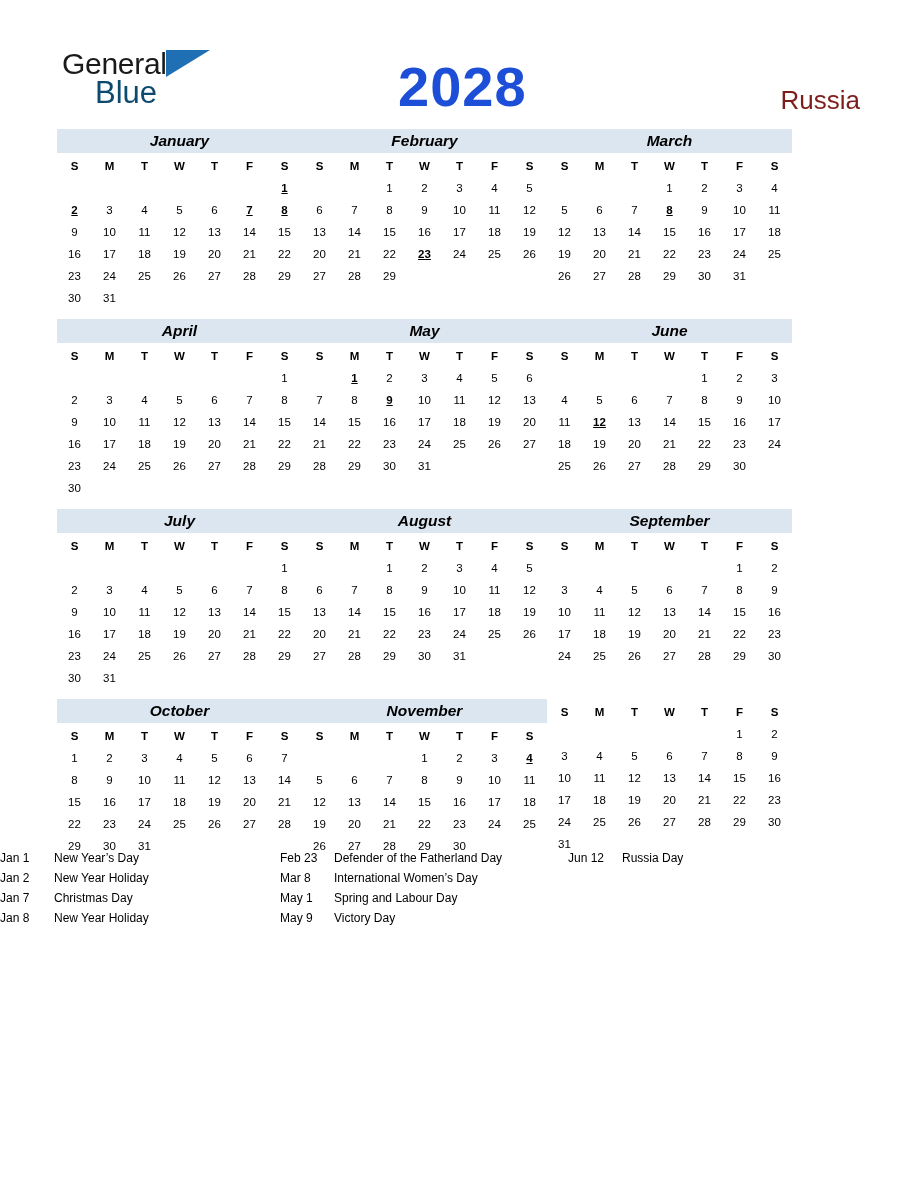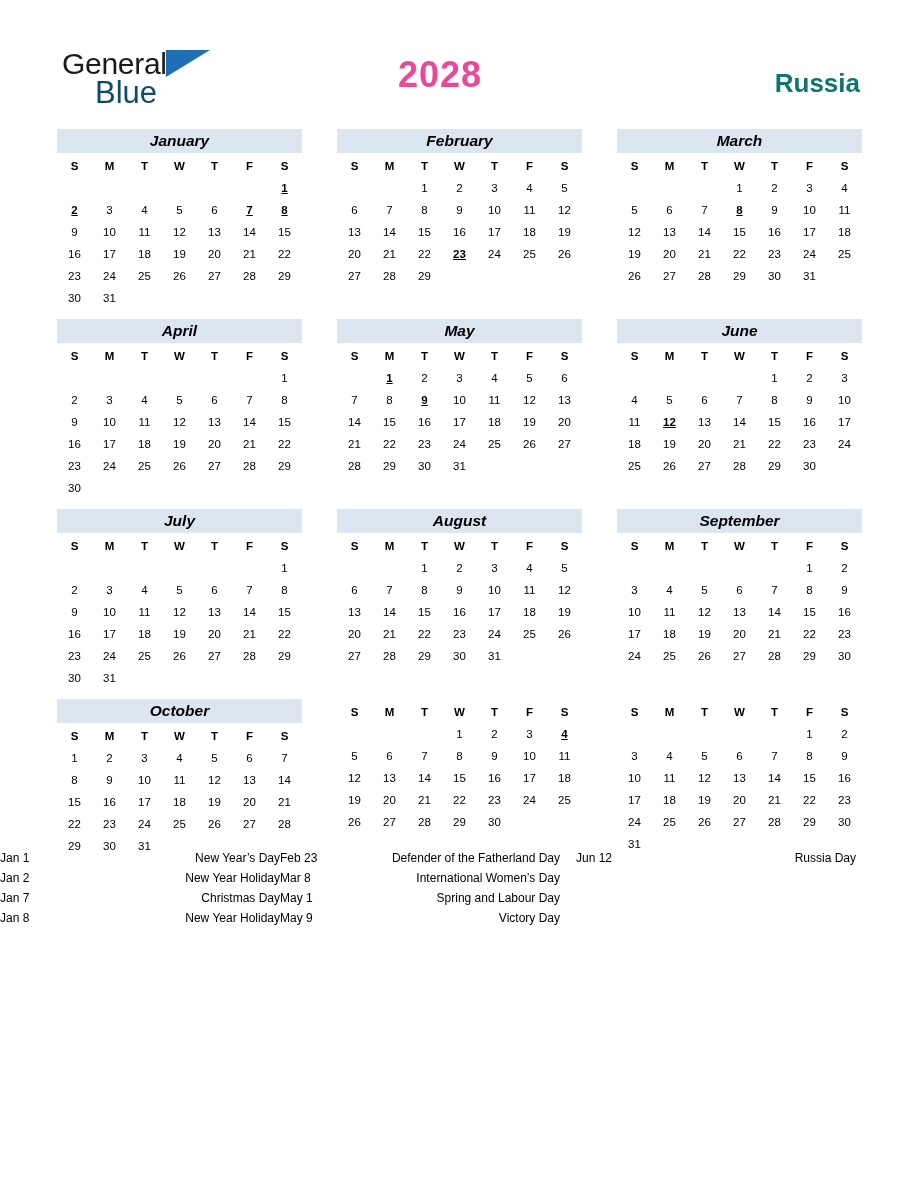--- a/index.html
+++ b/index.html
@@ -56,45 +56,44 @@
     top: 28px;
     font-size: 31px;
     font-weight: 400;
     color: #0c4a6e;
     font-family: "Liberation Sans", sans-serif;
   }
   .year {
     position: absolute;
     left: 398px;
     top: 54px;
-    font-size: 36px;
+    font-size: 56px;
     font-weight: bold;
     letter-spacing: 1px;
-    color: #ec4899;
+    color: #1d4ed8;
   }
   .country {
     position: absolute;
     right: 58px;
-    top: 68px;
+    top: 85px;
     font-size: 26px;
-    font-weight: bold;
-    color: #0f766e;
+    font-weight: normal;
+    color: #7f1d1d;
     text-align: right;
   }
 
   
   .cal-grid {
     position: absolute;
     left: 57px;
     top: 129px;
     width: 805px;
   }
   .cal-row {
     display: flex;
-    gap: 35px;
   }
   .month {
     width: 245px;
     margin-bottom: 11px;
   }
   .month-title {
     background: #dce6f1;
     text-align: center;
     font-size: 15.5px;
     font-weight: bold;
@@ -138,35 +137,34 @@
     left: 0;
     top: 848px;
     width: 918px;
     display: flex;
   }
   .legend-col {
     width: 280px;
   }
   .legend-col.c1 { }
   .legend-col.c2 { margin-left: 0; }
-  .legend-col.c3 { margin-left: 16px; }
+  .legend-col.c3 { margin-left: 8px; }
   .legend-row {
     display: flex;
     font-size: 12px;
     line-height: 20px;
     height: 20px;
     color: #000;
   }
   .legend-date {
     width: 54px;
     flex: none;
   }
   .legend-name {
     flex: 1;
-    text-align: right;
   }
 </style>
 </head>
 <body>
 
 <div class="header">
   <div class="logo">
     <span class="logo-general">General</span>
     <span class="logo-tri"></span>
     <span class="logo-blue">Blue</span>
@@ -897,20 +895,21 @@
               <td class="empty"></td>
               <td class="empty"></td>
               <td class="empty"></td>
               <td class="empty"></td>
               <td class="empty"></td>
             </tr>
           </tbody>
         </table>
       </div>
       <div class="month">
+        <div class="month-title">November</div>
         <table class="month-table">
           <thead>
             <tr>
               <th>S</th>
               <th>M</th>
               <th>T</th>
               <th>W</th>
               <th>T</th>
               <th>F</th>
               <th>S</th>

